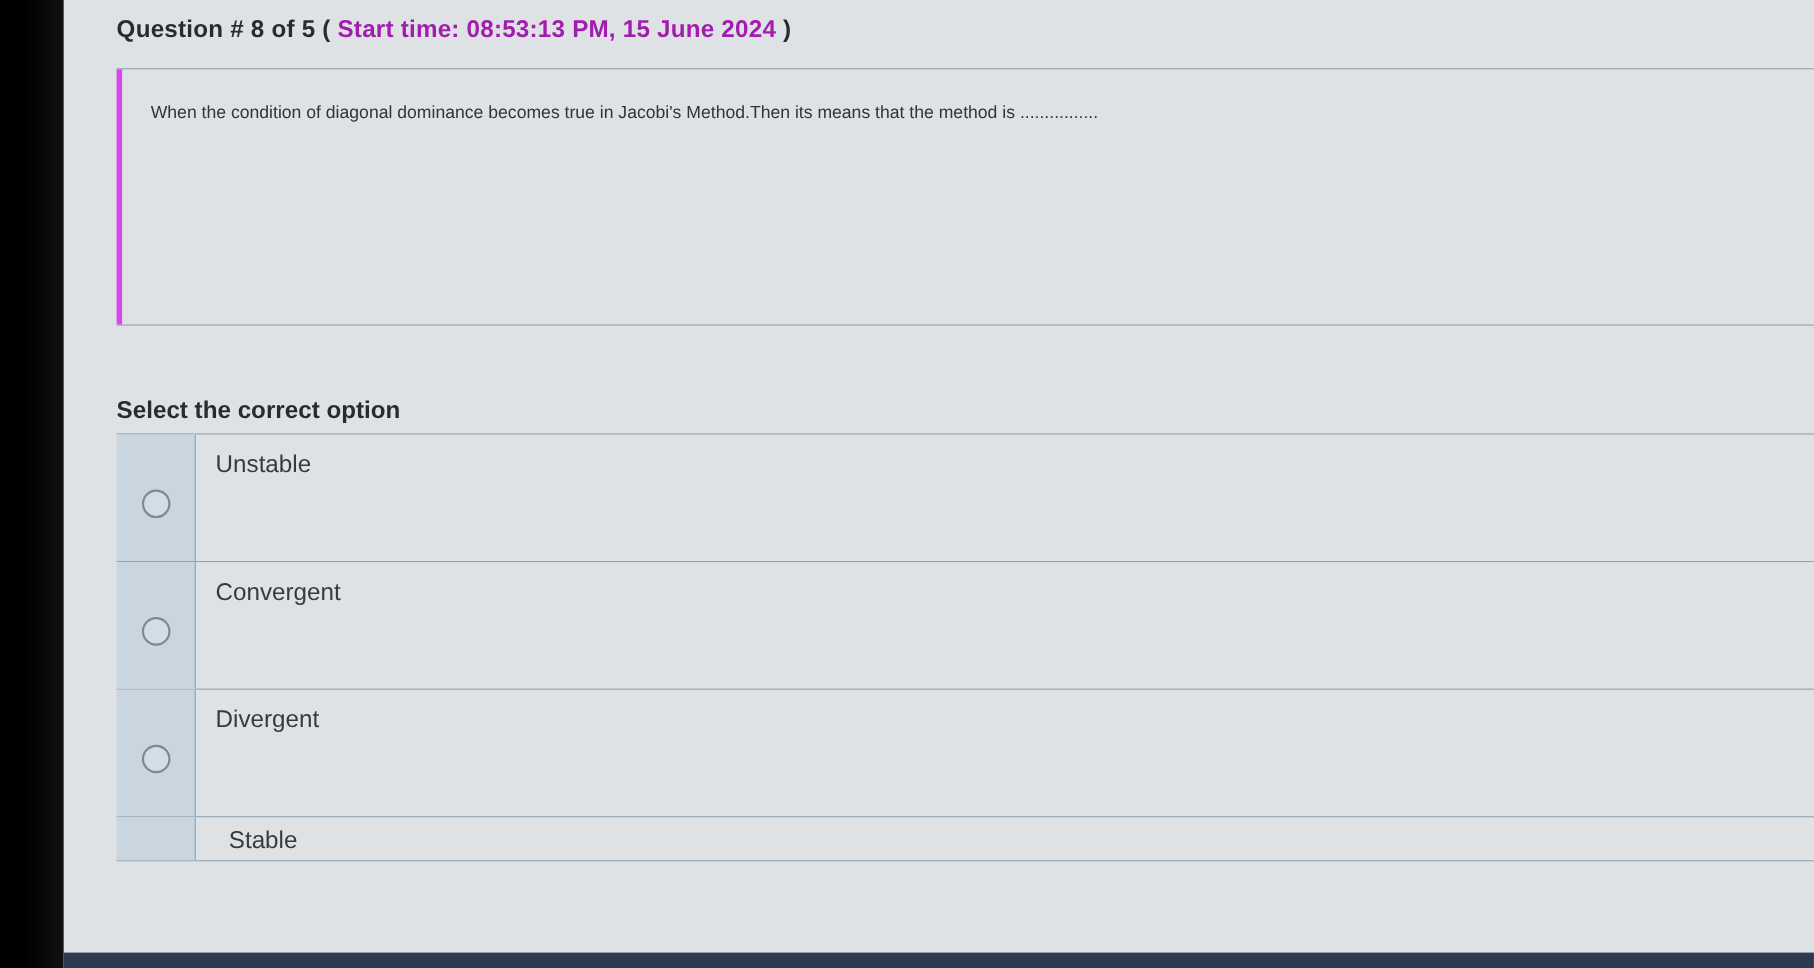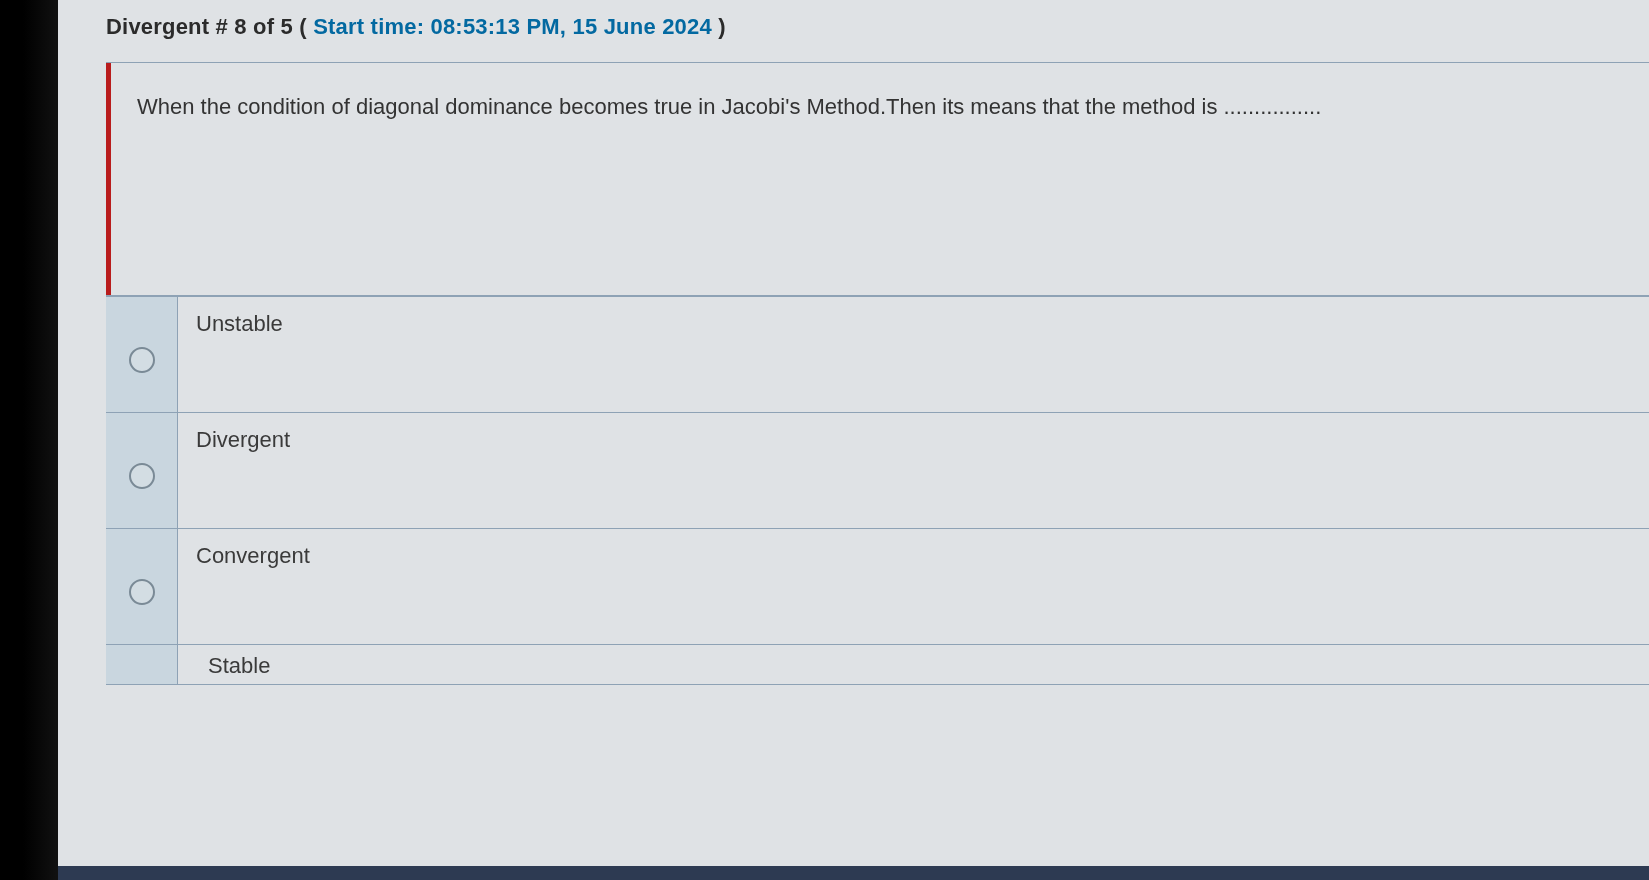--- a/index.html
+++ b/index.html
@@ -23,34 +23,34 @@
     background: #dfe2e5;
   }
   .q-header {
     font-size: 22px;
     font-weight: 700;
     color: #2b2b2b;
     letter-spacing: 0.2px;
     margin-bottom: 22px;
   }
   .q-header .start-time {
-    color: #0369a1;
+    color: #a21caf;
     font-weight: 700;
   }
   .q-header .paren { color: #2b2b2b; }
   .question-box-wrap {
     border-top: 1px solid #8ea2b5;
     border-bottom: 1px solid #8ea2b5;
     padding: 0;
   }
   .question-box {
-    border-left: 5px solid #b91c1c;
+    border-left: 5px solid #d946ef;
     padding: 28px 26px 10px 26px;
     min-height: 232px;
-    font-size: 22px;
+    font-size: 16px;
     color: #333;
     line-height: 1.45;
   }
   .select-label {
     margin-top: 64px;
     font-size: 22px;
     font-weight: 700;
     color: #2b2b2b;
     margin-bottom: 8px;
   }
@@ -94,49 +94,50 @@
   }
 </style>
 </head>
 <body>
 
 <div class="screen-edge"></div>
 
 <div class="stage">
 
   <div class="q-header">
-    <span>Divergent # </span><span>8</span><span> of </span><span>5</span><span class="paren"> ( </span><span class="start-time">Start time: </span><span class="start-time">08:53:13 PM, 15 June 2024</span><span class="paren"> )</span>
+    <span>Question # </span><span>8</span><span> of </span><span>5</span><span class="paren"> ( </span><span class="start-time">Start time: </span><span class="start-time">08:53:13 PM, 15 June 2024</span><span class="paren"> )</span>
   </div>
 
   <div class="question-box-wrap">
     <div class="question-box">When the condition of diagonal dominance becomes true in Jacobi's Method.Then its means that the method is ................</div>
   </div>
 
+  <div class="select-label">Select the correct option</div>
 
   <div class="options">
 
     <div class="option-row">
       <div class="radio-cell">
         <div class="radio-circle"></div>
       </div>
       <div class="option-label">Unstable</div>
     </div>
 
     <div class="option-row">
       <div class="radio-cell">
         <div class="radio-circle"></div>
       </div>
-      <div class="option-label">Divergent</div>
+      <div class="option-label">Convergent</div>
     </div>
 
     <div class="option-row">
       <div class="radio-cell">
         <div class="radio-circle"></div>
       </div>
-      <div class="option-label">Convergent</div>
+      <div class="option-label">Divergent</div>
     </div>
 
     <div class="option-row" style="min-height:40px;">
       <div class="radio-cell" style="padding-top:0;"></div>
       <div class="option-label" style="padding-top:8px;">Stable</div>
     </div>
 
   </div>
 
 </div>

